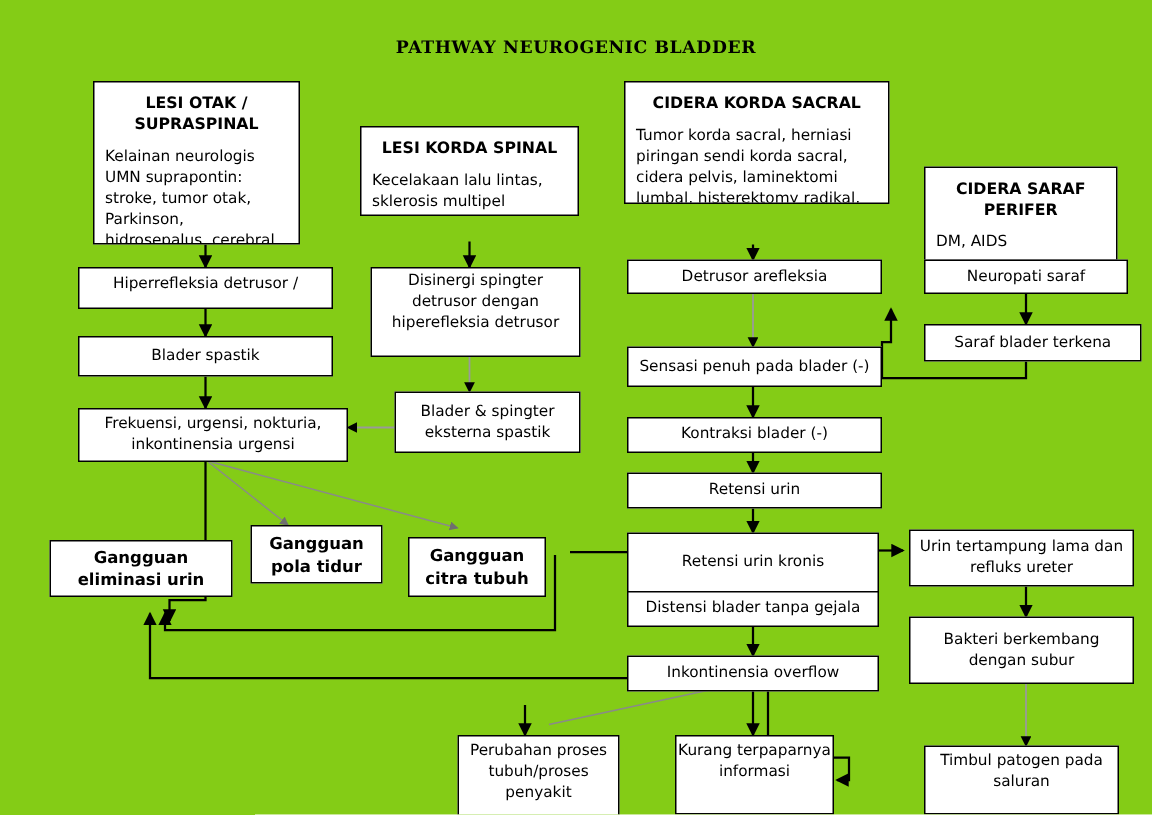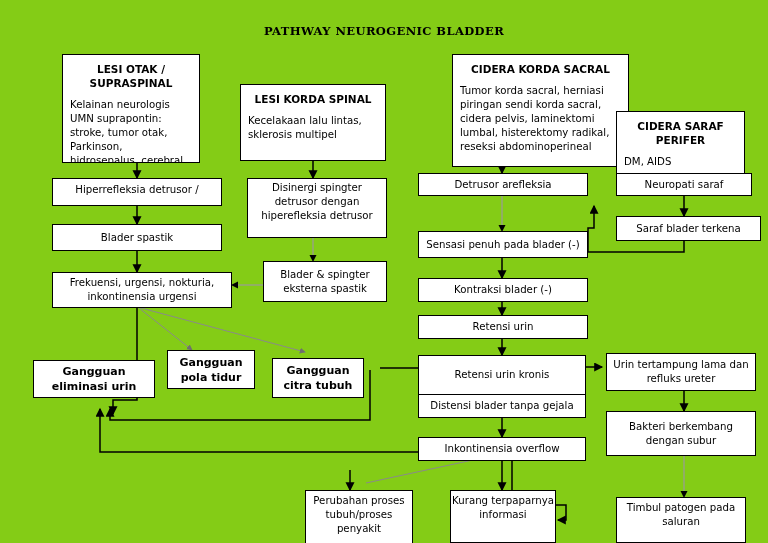--- a/index.html
+++ b/index.html
@@ -172,26 +172,26 @@
     <path class="lnk" d="M380,368 L380,368"></path>
 
     <path class="lnk" d="M556,505 L566,505 L566,520 L558,520" marker-end="url(#ah)"></path>
   </svg>
 
   <div class="box head" style="left:62px; top:54px; width:138px; height:109px;">
     <span class="bt">LESI OTAK / SUPRASPINAL</span>
     <span class="bb">Kelainan neurologis UMN suprapontin: stroke, tumor otak, Parkinson, hidrosepalus, cerebral</span>
   </div>
 
-  <div class="box head" style="left:240px; top:84px; width:146px; height:77px;">
+  <div class="box head" style="left:240px; top:84px; width:146px; height:60px;">
     <span class="bt">LESI KORDA SPINAL</span>
     <span class="bb">Kecelakaan lalu lintas, sklerosis multipel</span>
   </div>
 
-  <div class="box head" style="left:416px; top:54px; width:177px; height:113px;margin-left:36px;">
+  <div class="box head" style="left:416px; top:54px; width:177px; height:82px;">
     <span class="bt">CIDERA KORDA SACRAL</span>
     <span class="bb">Tumor korda sacral, herniasi piringan sendi korda sacral, cidera pelvis, laminektomi lumbal, histerektomy radikal, reseksi abdominoperineal</span>
   </div>
 
   <div class="box head" style="left:616px; top:95px; width:129px; height:63px;margin-top:16px;">
     <span class="bt">CIDERA SARAF PERIFER</span>
     <span class="bb">DM, AIDS</span>
   </div>
 
   <div class="box center-content" style="left:52px; top:178px; width:170px; height:28px; align-items:flex-start; padding-top:4px;">

